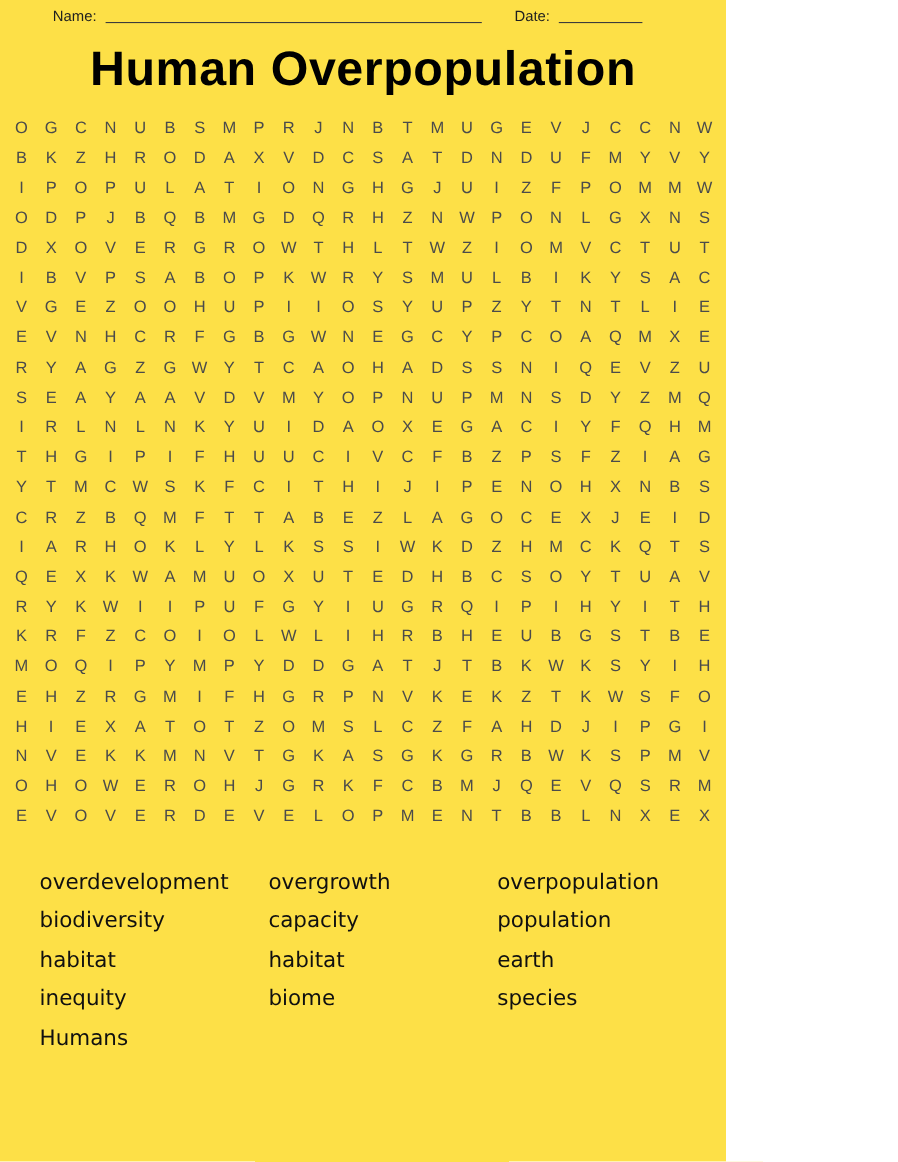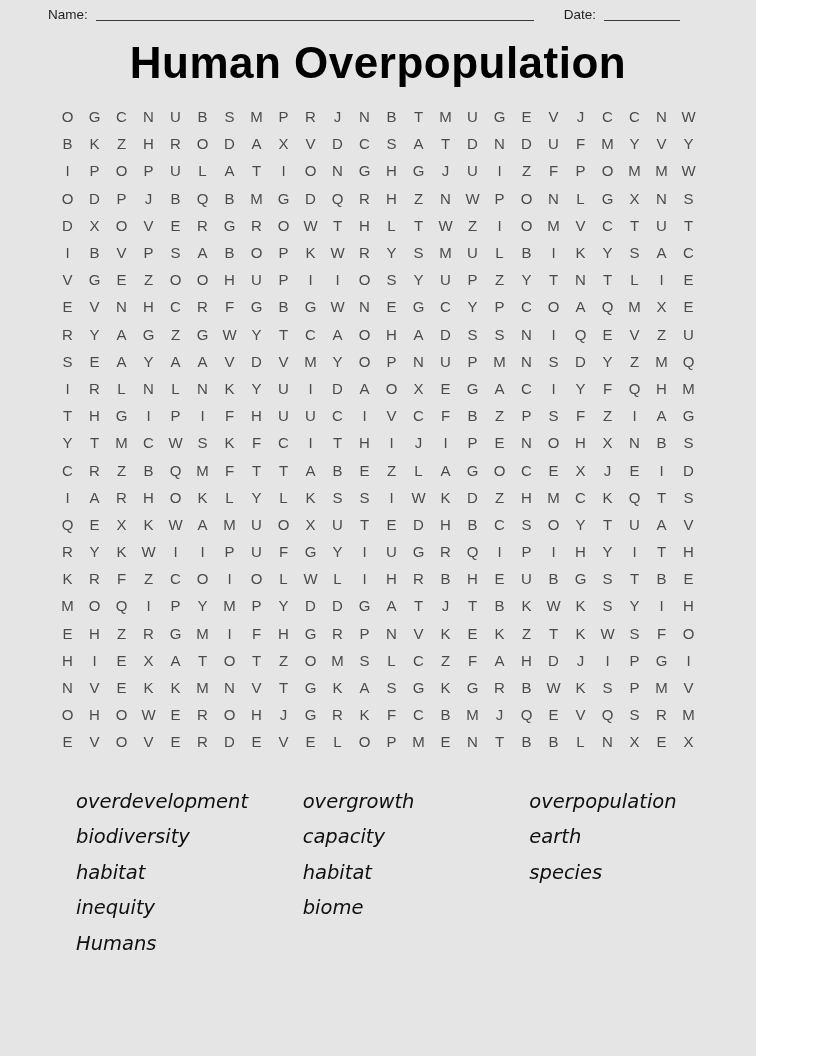--- a/index.html
+++ b/index.html
@@ -8,23 +8,23 @@
     background: #ffffff;
   }
   body {
     width: 816px;
     height: 1056px;
     overflow: hidden;
     font-family: "Liberation Sans", sans-serif;
     -webkit-font-smoothing: antialiased;
   }
   .page {
-    width: 756px;
+    width: 660px;
     height: 1056px;
-    background: #e5e5e5;
+    background: #fde047;
     position: relative;
   }
   
   .header {
     display: flex;
     align-items: flex-end;
     padding: 6px 76px 0 48px;
     font-size: 13.5px;
     color: #1f1f1f;
   }
@@ -64,23 +64,22 @@
     height: 27.2px;
     display: flex;
     align-items: center;
     justify-content: center;
     font-size: 15px;
     color: #4b4b4b;
   }
   
   .word-list {
     display: flex;
-    padding-left: 76px;
+    padding-left: 36px;
     margin-top: 28px;
-    font-style: italic;
   }
   .word-col {
     width: 240px;
   }
   .word {
     font-family: "DejaVu Sans", sans-serif;
     font-size: 19.5px;
     color: #101010;
     line-height: 35.6px;
   }
@@ -687,18 +686,19 @@
         <div class="word">Humans</div>
       </div>
       <div class="word-col">
         <div class="word">overgrowth</div>
         <div class="word">capacity</div>
         <div class="word">habitat</div>
         <div class="word">biome</div>
       </div>
       <div class="word-col">
         <div class="word">overpopulation</div>
+        <div class="word">population</div>
         <div class="word">earth</div>
         <div class="word">species</div>
       </div>
     </div>
 
 </div>
 
 </body></html>

